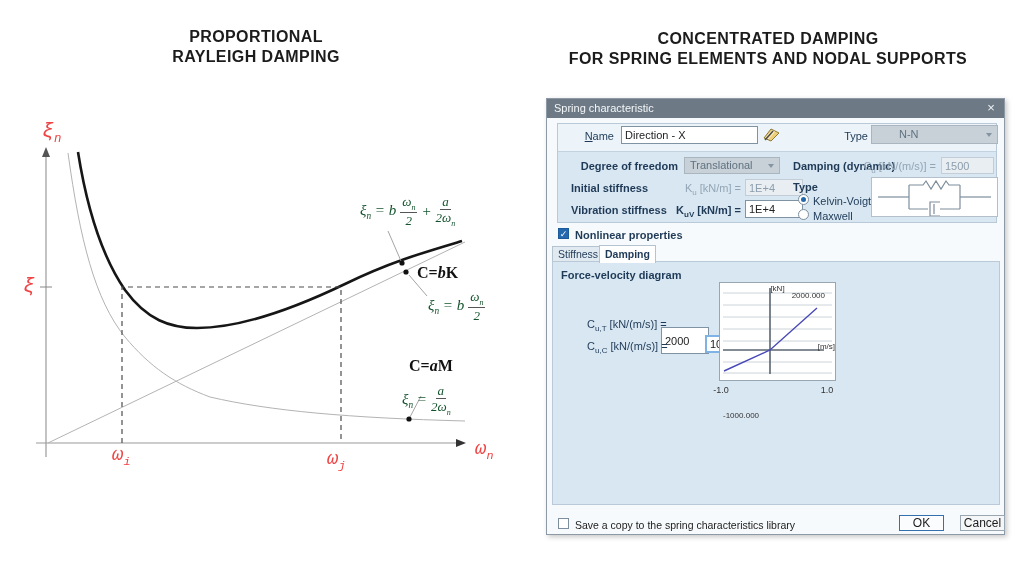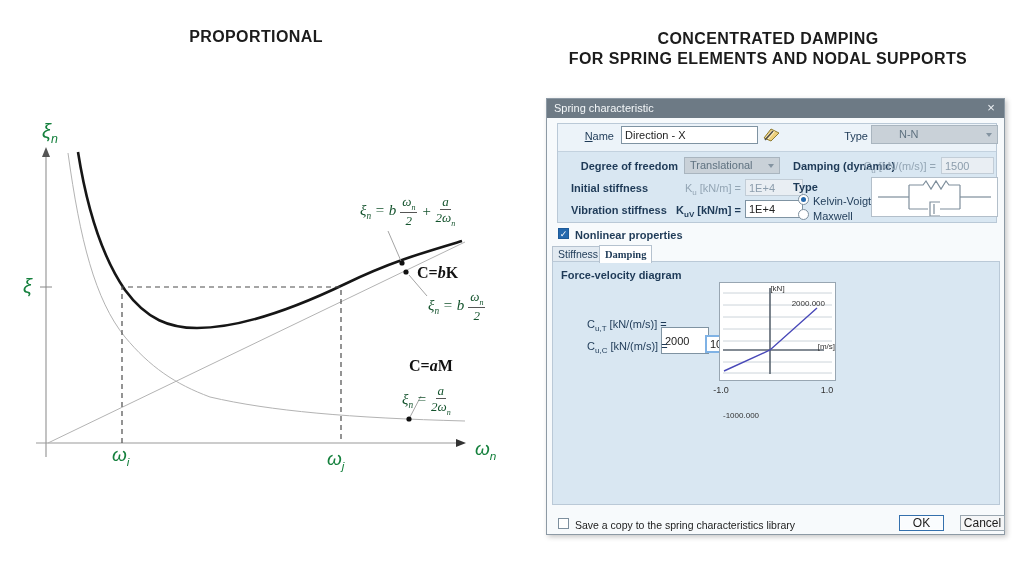--- a/index.html
+++ b/index.html
@@ -1,22 +1,22 @@
 <!DOCTYPE html>
 <html><head>
 <meta charset="utf-8">
 <style>
   html,body{margin:0;padding:0;background:#fff;}
   .stage{position:relative;width:1024px;height:576px;background:#ffffff;
          font-family:"Liberation Sans",sans-serif;overflow:hidden;}
   .abs{position:absolute;}
   .slide-title{position:absolute;text-align:center;font-size:16px;font-weight:600;
                letter-spacing:.4px;color:#1c1c1c;line-height:20px;white-space:pre;}
-  .glab{position:absolute;font-family:Liberation Sans, sans-serif;font-style:italic;
-        font-size:20px;color:#15803d;white-space:nowrap;}
+  .glab{position:absolute;font-family:Liberation Mono, monospace;font-style:italic;
+        font-size:20px;color:#ef4444;white-space:nowrap;}
   .glab sub,.eq sub{font-size:.62em;font-style:italic;}
   .eq{position:absolute;display:flex;align-items:center;gap:4px;
       font-family:"Liberation Serif",serif;font-style:italic;font-size:15px;color:#14532d;white-space:nowrap;}
   .frac{display:inline-flex;flex-direction:column;align-items:center;line-height:1.05;font-size:13px;}
   .frac .num{border-bottom:1px solid #555;padding:0 2px;}
   .frac .den{padding-top:1px;}
   .cmat{position:absolute;font-family:"Liberation Serif",serif;font-size:16px;color:#111;
         font-weight:bold;font-style:normal;white-space:nowrap;}
   .cmat .coef{font-style:italic;font-weight:bold;}
   
@@ -43,37 +43,37 @@
   .dd .arr{position:absolute;right:5px;top:7px;width:0;height:0;border-left:3.5px solid transparent;
            border-right:3.5px solid transparent;border-top:4px solid #8494a1;}
   .cb{position:absolute;width:11px;height:11px;box-sizing:border-box;border:1px solid #7d8f9e;
       background:#fff;font-size:9px;line-height:10px;text-align:center;}
   .cb.checked{background:#2468ad;border-color:#1d5causes;border-color:#1d5a99;color:#fff;}
   .radio{position:absolute;width:11px;height:11px;box-sizing:border-box;border:1px solid #7d8f9e;
          border-radius:50%;background:#fff;}
   .radio .dot{position:absolute;left:2px;top:2px;width:5px;height:5px;border-radius:50%;background:#2468ad;}
   .tab{position:absolute;box-sizing:border-box;border:1px solid #b5c2cf;background:#e2eaf1;
        padding:0 5px;line-height:15px;font-size:10.5px;color:#1e3a57;}
-  .tab.active{background:#fff;border-bottom:none;font-weight:bold;z-index:3;line-height:17px;font-family:Liberation Serif, serif;}
+  .tab.active{background:#fff;border-bottom:none;font-weight:bold;z-index:3;line-height:17px;}
   .btn{position:absolute;box-sizing:border-box;text-align:center;font-size:12px;line-height:14px;
        background:#f5f6f7;border:1px solid #9aa7b1;color:#1c1c1c;}
   .btn.primary{border:1px solid #3470ad;box-shadow:inset 0 0 0 1px #fdfdfd;background:#fafcfe;}
   .chartbox{position:absolute;left:172px;top:183px;width:115px;height:97px;background:#fff;
             border:1px solid #98a6b2;box-sizing:content-box;}
   .clab{position:absolute;font-size:8px;color:#333;white-space:nowrap;}
   .schemebox{position:absolute;left:324px;top:78px;width:127px;height:40px;background:#fff;
              border:1px solid #b3bfca;box-sizing:border-box;}
   .ticklab{position:absolute;font-size:9px;color:#333;text-align:center;width:24px;}
 </style>
 </head>
 <body>
 
 <div class="stage">
 
-  <div class="slide-title" style="left:0;top:27px;width:512px;"><span>PROPORTIONAL</span><br></div>
+  <div class="slide-title" style="left:0;top:27px;width:512px;"><span>PROPORTIONAL</span><br><span>RAYLEIGH DAMPING</span></div>
   <div class="slide-title" style="left:512px;top:29px;width:512px;"><span>CONCENTRATED DAMPING</span><br><span>FOR SPRING ELEMENTS AND NODAL SUPPORTS</span></div>
 
   <svg class="abs" style="left:0;top:0;" width="540" height="576" viewBox="0 0 540 576">
 
     <line x1="46" y1="457" x2="46" y2="153" stroke="#9a9a9a" stroke-width="1.2"></line>
     <polygon points="42,157 46,147 50,157" fill="#555"></polygon>
     <line x1="36" y1="443" x2="458" y2="443" stroke="#9a9a9a" stroke-width="1.2"></line>
     <polygon points="456,439 466,443 456,447" fill="#333"></polygon>
     <line x1="40" y1="287" x2="52" y2="287" stroke="#888" stroke-width="1"></line>
 
@@ -214,21 +214,21 @@
             <line x1="3" y1="46" x2="112" y2="46"></line>
           <line x1="3" y1="58" x2="112" y2="58"></line>
             <line x1="3" y1="79" x2="112" y2="79"></line>
           <line x1="3" y1="90" x2="112" y2="90"></line>
         </g>
         <line x1="50" y1="5" x2="50" y2="91" stroke="#5a6570" stroke-width="1.6"></line>
         <line x1="3" y1="67" x2="104" y2="67" stroke="#5a6570" stroke-width="1.6"></line>
         <polyline points="4,88 50,67 97,25" fill="none" stroke="#4848b8" stroke-width="1.4"></polyline>
       </svg>
       <span class="clab" style="left:0;right:0;top:1px;text-align:center;">[kN]</span>
-      <span class="clab" style="right:10px;top:16px;">2000.000</span>
+      <span class="clab" style="right:10px;top:8px;">2000.000</span>
       <span class="clab" style="left:3px;top:80px;margin-top:48px;">-1000.000</span>
       <span class="clab" style="right:0;top:59px;">[m/s]</span>
     </div>
     <span class="ticklab" style="left:162px;top:286px;z-index:2;">-1.0</span>
     <span class="ticklab" style="left:268px;top:286px;z-index:2;">1.0</span>
 
     <span class="cb" style="left:11px;top:419px;"></span>
     <div class="lbl" style="left:28px;top:420px;font-size:10.5px;color:#1c1c1c;">Save a copy to the spring characteristics library</div>
     <div class="btn primary" style="left:352px;top:416px;width:45px;height:16px;">OK</div>
     <div class="btn" style="left:413px;top:416px;width:45px;height:16px;">Cancel</div>

